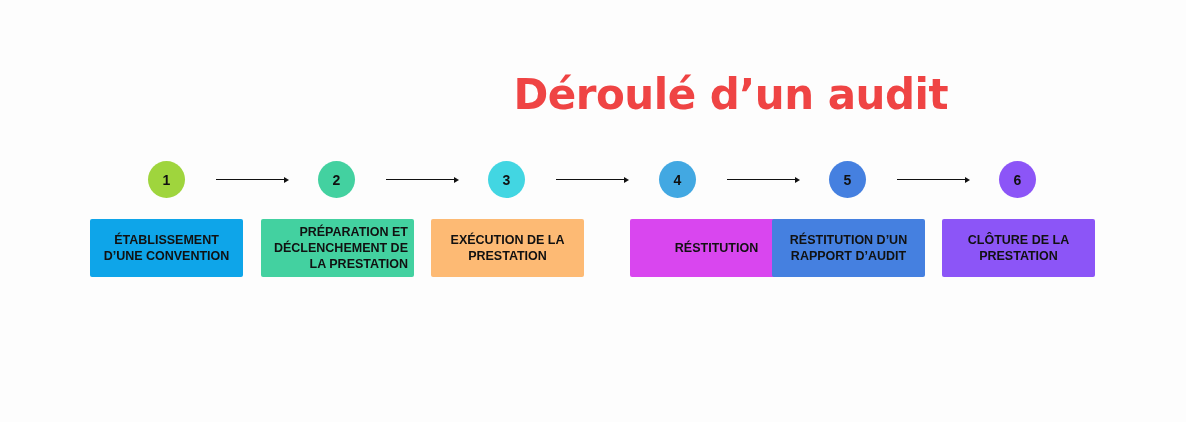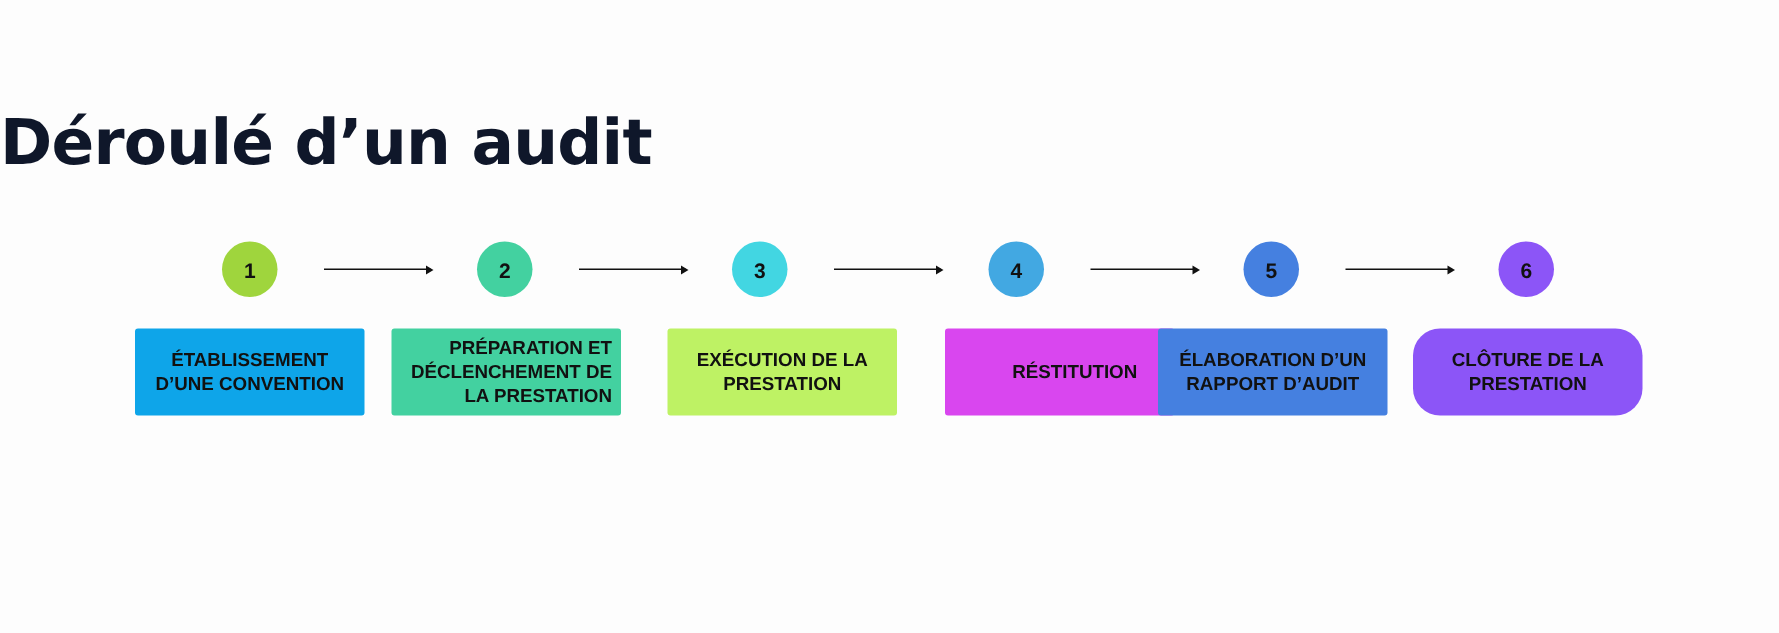--- a/index.html
+++ b/index.html
@@ -1,17 +1,17 @@
 <!DOCTYPE html>
 <html><head>
 <meta charset="utf-8">
 <style>
   html, body { margin:0; padding:0; }
   body { width:1186px; height:422px; background:#fdfdfd; position:relative; overflow:hidden; font-family:"Liberation Sans", sans-serif; }
-  .title { position:absolute; left:0; width:948px; top:70px; text-align:left; font-family:"DejaVu Sans", sans-serif; font-weight:bold; font-size:42px; color:#0f172a; letter-spacing:-0.5px; }
+  .title { position:absolute; left:0; width:948px; top:70px; text-align:right; font-family:"DejaVu Sans", sans-serif; font-weight:bold; font-size:42px; color:#ef4444; letter-spacing:-0.5px; }
   .circle { position:absolute; width:37px; height:37px; border-radius:50%; display:flex; align-items:center; justify-content:center; font-weight:bold; font-size:14px; color:#111; }
   .arrow { position:absolute; height:1px; background:#111; }
   .arrow::after { content:""; position:absolute; right:-2px; top:-2.5px; border-left:5px solid #111; border-top:3px solid transparent; border-bottom:3px solid transparent; }
   .box { position:absolute; width:153px; height:58px; border-radius:2px; display:flex; align-items:center; justify-content:center; text-align:center; font-weight:bold; font-size:12.5px; line-height:16px; color:#111; box-sizing:border-box; padding:0 6px; }
 </style>
 </head>
 <body>
 
 <div class="title">Déroulé d’un audit</div>
 
@@ -19,25 +19,25 @@
   <div class="circle" style="left: 148px; top: 161px; background: rgb(159, 213, 61);">1</div>
   <div class="arrow" style="left:216px;top:179px;width:71px;"></div>
   <div class="box" style="left: 90px; top: 219px; background: #0ea5e9;">ÉTABLISSEMENT D’UNE CONVENTION</div>
 
   <div class="circle" style="left: 318px; top: 161px; background: rgb(67, 209, 160);">2</div>
   <div class="arrow" style="left:386px;top:179px;width:71px;"></div>
   <div class="box" style="left: 261px; top: 219px; background: rgb(67, 209, 160); text-align: right;">PRÉPARATION ET DÉCLENCHEMENT DE LA PRESTATION</div>
 
   <div class="circle" style="left: 488px; top: 161px; background: rgb(66, 214, 226);">3</div>
   <div class="arrow" style="left:556px;top:179px;width:71px;"></div>
-  <div class="box" style="left: 445px; top: 219px; background: #bef264;">EXÉCUTION DE LA PRESTATION</div>
+  <div class="box" style="left: 431px; top: 219px; background: #fdba74;">EXÉCUTION DE LA PRESTATION</div>
 
   <div class="circle" style="left: 659px; top: 161px; background: rgb(66, 168, 226);">4</div>
   <div class="arrow" style="left:727px;top:179px;width:71px;"></div>
   <div class="box" style="left: 630px; top: 219px; background: #d946ef; padding-left: 26px;">RÉSTITUTION</div>
 
   <div class="circle" style="left: 829px; top: 161px; background: rgb(69, 128, 224);">5</div>
   <div class="arrow" style="left:897px;top:179px;width:71px;"></div>
-  <div class="box" style="left: 772px; top: 219px; background: rgb(69, 128, 224);">ÉLABORATION D’UN RAPPORT D’AUDIT</div>
+  <div class="box" style="left: 772px; top: 219px; background: rgb(69, 128, 224);">RÉSTITUTION D’UN RAPPORT D’AUDIT</div>
 
   <div class="circle" style="left: 999px; top: 161px; background: rgb(140, 85, 247);">6</div>
-  <div class="box" style="left: 942px; top: 219px; background: rgb(140, 85, 247); border-radius: 18px;">CLÔTURE DE LA PRESTATION</div>
+  <div class="box" style="left: 942px; top: 219px; background: rgb(140, 85, 247);">CLÔTURE DE LA PRESTATION</div>
 </div>
 
 </body></html>

